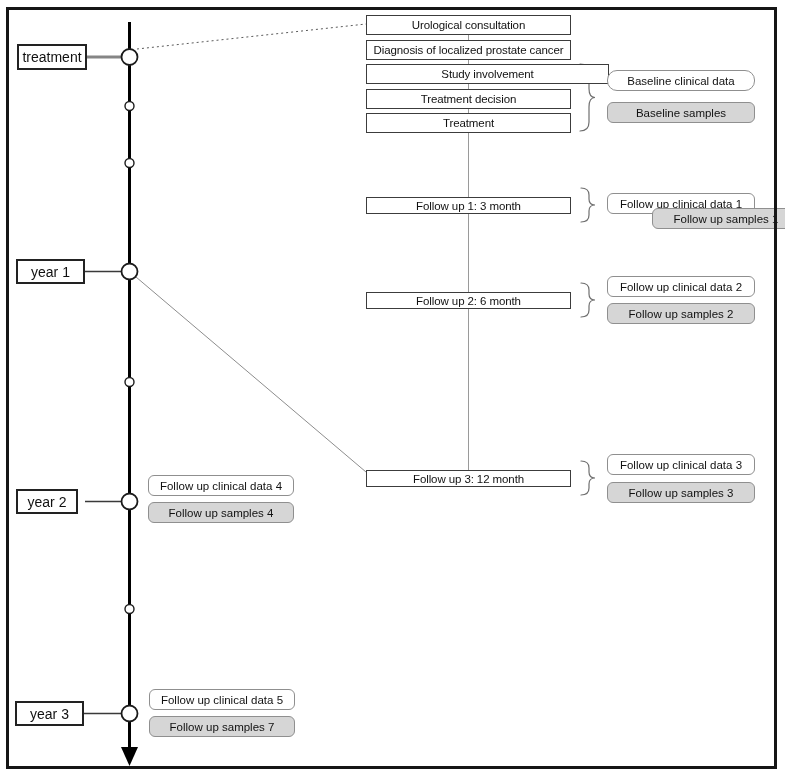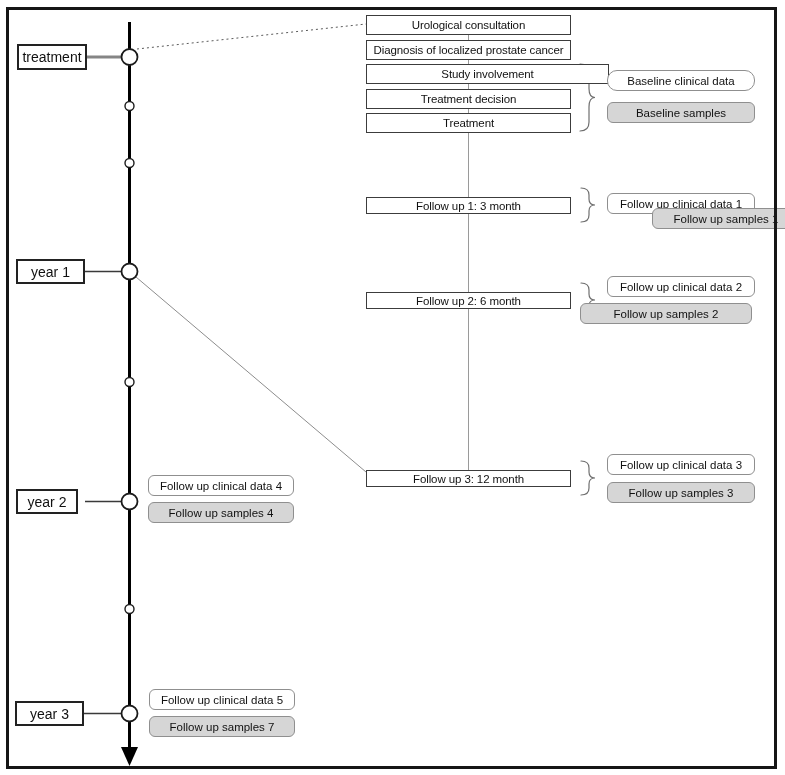--- a/index.html
+++ b/index.html
@@ -100,21 +100,21 @@
   <div class="stage" style="left:366px;top:292px;width:205px;height:17px;">Follow up 2: 6 month</div>
   <div class="stage" style="left:366px;top:470px;width:205px;height:17px;">Follow up 3: 12 month</div>
 
   <div class="pill" style="left:607px;top:70px;width:148px;height:21px;border-radius:10px;">Baseline clinical data</div>
   <div class="pill samples" style="left:607px;top:102px;width:148px;height:21px;text-align:center;">Baseline samples</div>
 
   <div class="pill" style="left:607px;top:182px;width:148px;height:21px;margin-top:11px;">Follow up clinical data 1</div>
   <div class="pill samples" style="left:607px;top:208px;width:148px;height:21px;margin-left:45px;">Follow up samples 1</div>
 
   <div class="pill" style="left:607px;top:276px;width:148px;height:21px;">Follow up clinical data 2</div>
-  <div class="pill samples" style="left:580px;top:303px;width:172px;height:21px;">Follow up samples 2</div>
+  <div class="pill samples" style="left:607px;top:303px;width:148px;height:21px;">Follow up samples 2</div>
 
   <div class="pill" style="left:607px;top:454px;width:148px;height:21px;">Follow up clinical data 3</div>
   <div class="pill samples" style="left:607px;top:482px;width:148px;height:21px;">Follow up samples 3</div>
 
   <div class="pill" style="left:148px;top:475px;width:146px;height:21px;">Follow up clinical data 4</div>
   <div class="pill samples" style="left:148px;top:502px;width:146px;height:21px;">Follow up samples 4</div>
 
   <div class="pill" style="left:149px;top:689px;width:146px;height:21px;">Follow up clinical data 5</div>
   <div class="pill samples" style="left:149px;top:716px;width:146px;height:21px;">Follow up samples 7</div>
 

